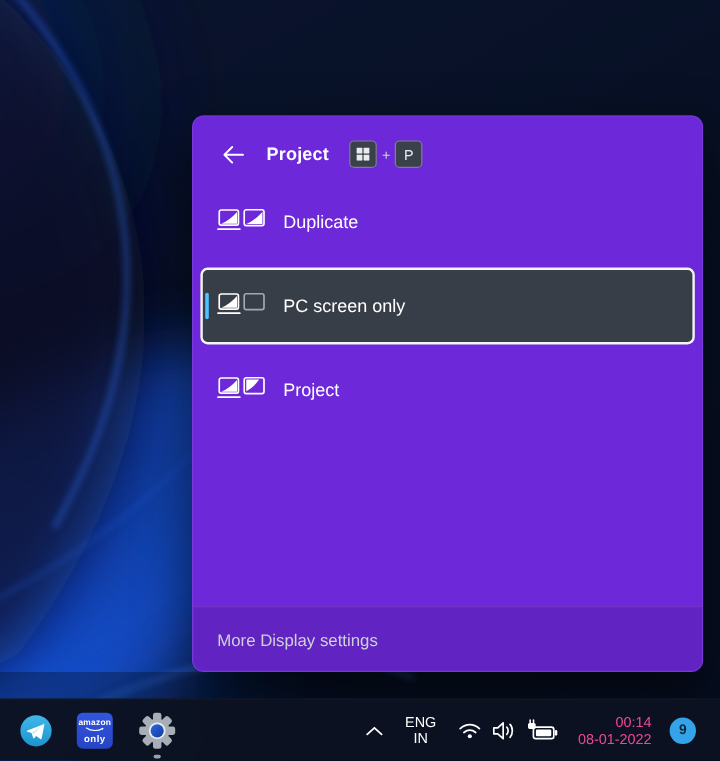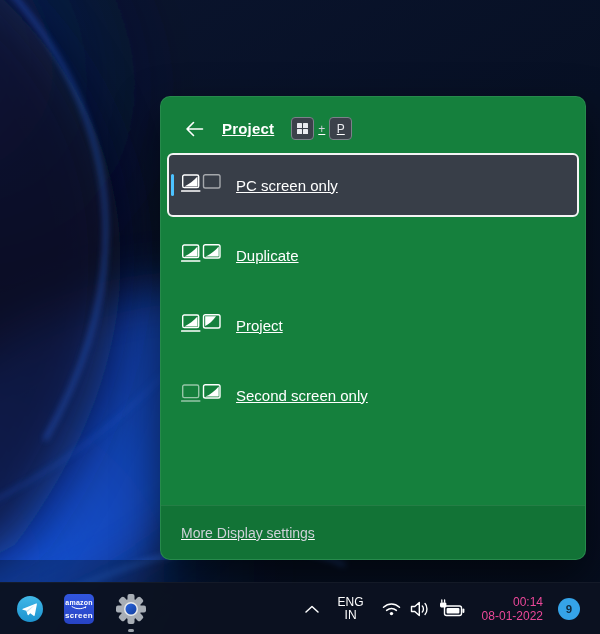--- a/index.html
+++ b/index.html
@@ -6,23 +6,23 @@
   html,body { width:600px; height:634px; overflow:hidden; background:#050c1d;
               font-family:"Liberation Sans", sans-serif; }
   .screen { position:relative; width:600px; height:634px; overflow:hidden; }
 
   
   .wallpaper { position:absolute; inset:0; background:linear-gradient(150deg,#0a142e 0%,#071024 45%,#060d1f 100%); }
   .wallpaper svg { position:absolute; inset:0; }
 
   
   .flyout { position:absolute; left:160px; top:96px; width:426px; height:464px;
-            background:#15803d; border:1px solid rgba(255,255,255,.08);
+            background:#6d28d9; border:1px solid rgba(255,255,255,.08);
             border-radius:10px; box-shadow:0 18px 44px rgba(0,0,0,.55);
-            display:flex; flex-direction:column; color:#fff; overflow:hidden;text-decoration:underline; }
+            display:flex; flex-direction:column; color:#fff; overflow:hidden; }
   .flyout-header { display:flex; align-items:center; gap:15px; padding:17px 20px 10px 20px; height:56px; }
   .back { background:none; border:none; cursor:pointer; width:26px; height:26px;
           display:flex; align-items:center; justify-content:center; border-radius:4px; }
   .flyout-title { font-size:15px; font-weight:700; letter-spacing:.2px; color:#fff; }
   .shortcut { display:flex; align-items:center; gap:3px; margin-left:2px; }
   .key { width:23px; height:23px; border:1px solid #7c818a; border-radius:4px;
          background:#3b414a; display:flex; align-items:center; justify-content:center;
          font-size:12px; color:#e8eaee; }
   .plus { font-size:12px; color:#cfd3d9; padding:0 1px; }
 
@@ -115,62 +115,53 @@
             <rect x="6" y="6" width="5" height="5" rx=".6" fill="#e9ebef"></rect>
           </svg>
         </span>
         <span class="plus">+</span>
         <span class="key">P</span>
       </div>
     </header>
 
     <div class="options">
 
+      <div class="option">
+        <svg class="opt-icon" width="40" height="22" viewBox="0 0 40 22">
+          <rect x="1.7" y="1" width="16" height="12.6" rx="1.6" stroke="#fff" stroke-width="1.4" fill="none"></rect>
+          <path d="M3.4 12.4 L16.5 12.4 L16.5 2.6 C12.7 7, 8 10.4, 3.4 12.4 Z" fill="#fff"></path>
+          <path d="M0.6 17 H18.8" stroke="#fff" stroke-width="1.5" stroke-linecap="round"></path>
+          <rect x="22.5" y="0.8" width="16.5" height="13.2" rx="1.8" stroke="#fff" stroke-width="1.4" fill="none"></rect>
+          <path d="M24.4 12.6 L37.7 12.6 L37.7 2.4 C33.8 7, 29 10.6, 24.4 12.6 Z" fill="#fff"></path>
+        </svg>
+        <span class="opt-label">Duplicate</span>
+      </div>
+
       <div class="option selected">
         <span class="accent"></span>
         <svg class="opt-icon" width="40" height="22" viewBox="0 0 40 22">
           <rect x="1.7" y="1" width="16" height="12.6" rx="1.6" stroke="#fff" stroke-width="1.4" fill="none"></rect>
           <path d="M3.4 12.4 L16.5 12.4 L16.5 2.6 C12.7 7, 8 10.4, 3.4 12.4 Z" fill="#fff"></path>
           <path d="M0.6 17 H18.8" stroke="#fff" stroke-width="1.5" stroke-linecap="round"></path>
           <rect x="22.5" y="0.8" width="16.5" height="13.2" rx="1.8" stroke="#fff" stroke-width="1.4" fill="none" opacity=".55"></rect>
         </svg>
         <span class="opt-label">PC screen only</span>
       </div>
 
       <div class="option">
         <svg class="opt-icon" width="40" height="22" viewBox="0 0 40 22">
           <rect x="1.7" y="1" width="16" height="12.6" rx="1.6" stroke="#fff" stroke-width="1.4" fill="none"></rect>
           <path d="M3.4 12.4 L16.5 12.4 L16.5 2.6 C12.7 7, 8 10.4, 3.4 12.4 Z" fill="#fff"></path>
           <path d="M0.6 17 H18.8" stroke="#fff" stroke-width="1.5" stroke-linecap="round"></path>
           <rect x="22.5" y="0.8" width="16.5" height="13.2" rx="1.8" stroke="#fff" stroke-width="1.4" fill="none"></rect>
-          <path d="M24.4 12.6 L37.7 12.6 L37.7 2.4 C33.8 7, 29 10.6, 24.4 12.6 Z" fill="#fff"></path>
-        </svg>
-        <span class="opt-label">Duplicate</span>
-      </div>
-
-      <div class="option">
-        <svg class="opt-icon" width="40" height="22" viewBox="0 0 40 22">
-          <rect x="1.7" y="1" width="16" height="12.6" rx="1.6" stroke="#fff" stroke-width="1.4" fill="none"></rect>
-          <path d="M3.4 12.4 L16.5 12.4 L16.5 2.6 C12.7 7, 8 10.4, 3.4 12.4 Z" fill="#fff"></path>
-          <path d="M0.6 17 H18.8" stroke="#fff" stroke-width="1.5" stroke-linecap="round"></path>
-          <rect x="22.5" y="0.8" width="16.5" height="13.2" rx="1.8" stroke="#fff" stroke-width="1.4" fill="none"></rect>
           <path d="M24.2 2.2 L35 2.2 C31.6 7, 28.2 10, 24.2 12 Z" fill="#fff"></path>
         </svg>
         <span class="opt-label">Project</span>
       </div>
 
-      <div class="option">
-        <svg class="opt-icon" width="40" height="22" viewBox="0 0 40 22">
-          <rect x="1.7" y="1" width="16" height="12.6" rx="1.6" stroke="#fff" stroke-width="1.4" fill="none" opacity=".55"></rect>
-          <path d="M0.6 17 H18.8" stroke="#fff" stroke-width="1.5" stroke-linecap="round" opacity=".55"></path>
-          <rect x="22.5" y="0.8" width="16.5" height="13.2" rx="1.8" stroke="#fff" stroke-width="1.4" fill="none"></rect>
-          <path d="M24.4 12.6 L37.7 12.6 L37.7 2.4 C33.8 7, 29 10.6, 24.4 12.6 Z" fill="#fff"></path>
-        </svg>
-        <span class="opt-label">Second screen only</span>
-      </div>
 
     </div>
 
     <footer class="flyout-footer">
       <span>More Display settings</span>
     </footer>
   </section>
 
   <div class="taskbar">
 
@@ -190,21 +181,21 @@
         </svg>
       </button>
 
       <button class="tb-btn">
         <span class="amz-tile">
           <span class="t1">amazon</span>
           <svg width="16" height="4" viewBox="0 0 16 4">
             <path d="M1 .6 C5 3.4, 11 3.4, 14.4 1" stroke="#fff" stroke-width="1" fill="none" stroke-linecap="round"></path>
             <path d="M14.6 2.4 L15.4 .6 L13.4 .9 Z" fill="#fff"></path>
           </svg>
-          <span class="t2">screen</span>
+          <span class="t2">only</span>
         </span>
       </button>
 
       <button class="tb-btn">
         <svg width="34" height="34" viewBox="0 0 34 34">
           <defs>
               <linearGradient id="gearBlue" x1="0" y1="0" x2="1" y2="1">
             <stop offset="0%" stop-color="#2c67e0"></stop>
                 <stop offset="100%" stop-color="#123d9e"></stop>
           </linearGradient>

